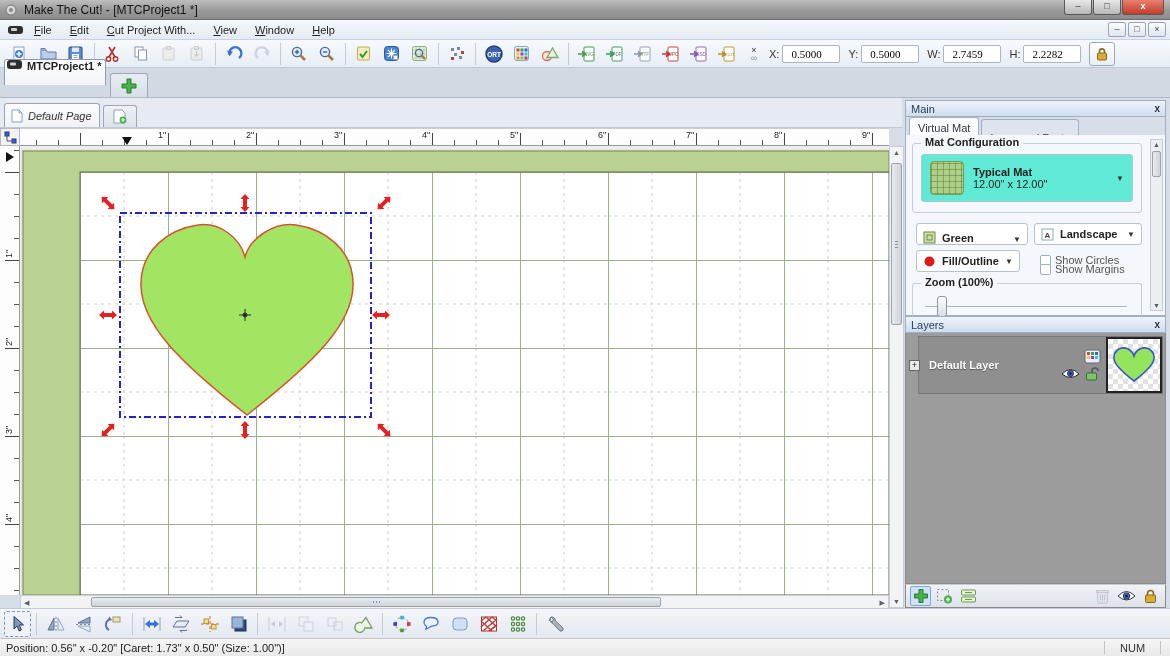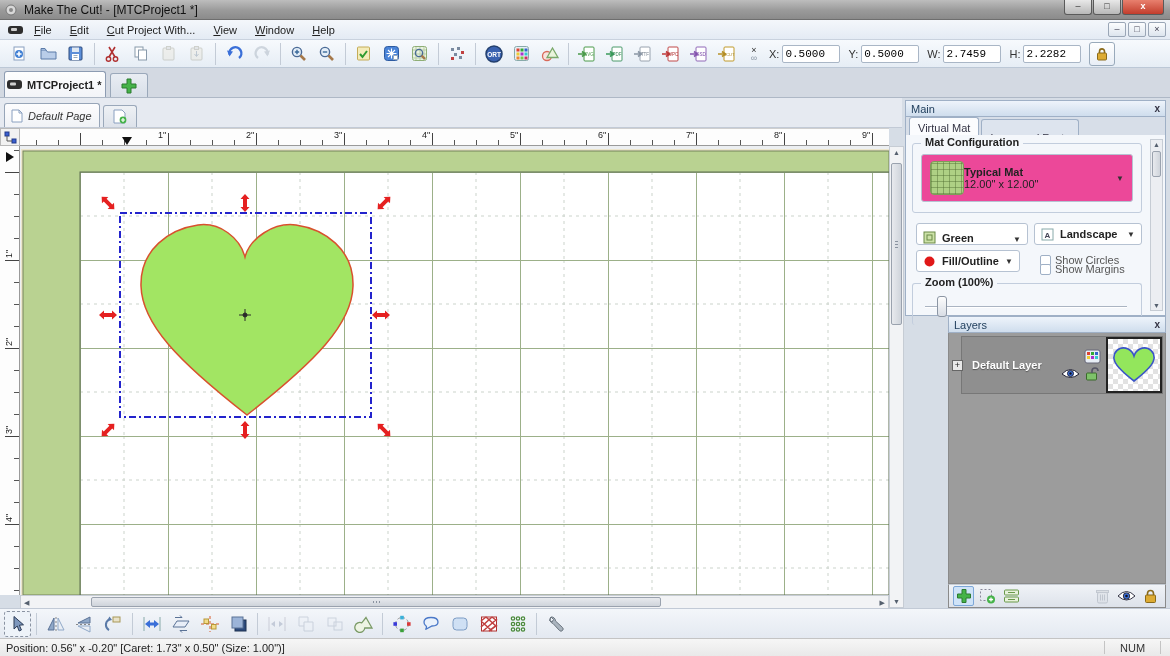--- a/index.html
+++ b/index.html
@@ -34,33 +34,33 @@
   
   .toolbar { position:absolute; left:0; top:40px; width:1170px; height:28px;
     background:linear-gradient(#f7fafd,#e6edf5); border-bottom:1px solid #bcc8d6;
     display:flex; align-items:center; padding-left:6px; }
   .tbtn { width:26px; height:24px; border:1px solid transparent; border-radius:3px;
     display:flex; align-items:center; justify-content:center; margin:0 1px; }
   .tbtn.disabled { opacity:.4; }
   .tsep { width:1px; height:22px; background:#c3cbd6; margin:0 4px; }
   .fieldlbl { margin:0 3px 0 8px; color:#333; }
   .tfield { width:58px; height:18px; border:1px solid #a9b6c6; border-radius:2px;
-    background:#fff; font-family:Liberation Mono, monospace; font-size:11px; padding:1px 2px; }
+    background:#fff; font-family:Liberation Serif, serif; font-size:11px; padding:1px 8px; }
   .lockbtn { width:26px; height:24px; border:1px solid #9ab; border-radius:3px;
     background:linear-gradient(#fff,#e8eef6); margin-left:8px;
     display:flex; align-items:center; justify-content:center; }
   .synccol { display:flex; flex-direction:column; align-items:center; width:14px;
     line-height:8px; font-size:9px; color:#333; margin-left:6px; }
 
   
   .projtabs { position:absolute; left:0; top:68px; width:1170px; height:30px;
     background:#d3d9e2; border-bottom:1px solid #aeb8c6; }
-  .ptab { position:absolute; left:4px; bottom:0; height:26px; width:102px;
+  .ptab { position:absolute; left:4px; bottom:12px; height:26px; width:102px;
     background:linear-gradient(#fefefe,#f2f4f8); border:1px solid #8d9cb2; border-bottom:none;
-    border-radius:3px 3px 0 0; display:flex; align-items:center; gap:5px; padding:0 2px;
+    border-radius:3px 3px 0 0; display:flex; gap:5px; padding:0 2px;
     font-weight:bold; }
   .plustab { position:absolute; left:110px; bottom:0; height:24px; width:38px;
     background:linear-gradient(#e9edf3,#d8dfe9); border:1px solid #9aa8ba; border-bottom:none;
     border-radius:3px 3px 0 0; display:flex; align-items:center; justify-content:center; }
   .pagetabs { position:absolute; left:0; top:98px; width:902px; height:30px;
     background:#e6eaf1; border-bottom:1px solid #c2cad6; }
   .pgtab { position:absolute; left:4px; bottom:0; height:24px; width:96px;
     background:linear-gradient(#fdfdfe,#f0f2f6); border:1px solid #97a5b8; border-bottom:none;
     border-radius:3px 3px 0 0; display:flex; align-items:center; gap:5px; padding:0 6px;
     font-style:italic; color:#333;margin-top:48px; }
@@ -115,38 +115,38 @@
   .mainpanel { position:absolute; left:905px; top:100px; width:261px; height:216px; }
   .ptabs { height:18px; display:flex; background:#d7dee8; border-left:1px solid #9fb0c6;
     border-right:1px solid #9fb0c6; padding-left:3px; }
   .ptabitem { padding:12px 8px; border:1px solid #9fb0c6; border-bottom:none;
     border-radius:3px 3px 0 0; background:#dde4ee; color:#334; margin-right:2px; margin-top:2px; }
   .ptabitem.active { background:#fbfcfe; font-weight:normal; margin-top:0; padding-top:4px; }
   .pbody { position:relative; height:181px; background:#f4f7fb; border:1px solid #9fb0c6; border-top:none; }
   .fieldset { position:absolute; border:1px solid #c2cddd; border-radius:3px; }
   .fieldset .legend { position:absolute; top:-8px; left:8px; background:#f4f7fb;
     padding:0 4px; font-weight:bold; color:#222; }
-  .matcombo { position:absolute; left:8px; top:10px; right:8px; height:48px; background:#ec4899;
-    border:1px solid #b6c2d2; border-radius:3px; display:flex; align-items:center; padding:0 8px; gap:0; }
+  .matcombo { position:absolute; left:8px; top:10px; right:8px; height:48px; background:#5eead4;
+    border:1px solid #b6c2d2; border-radius:3px; display:flex; align-items:center; padding:0 8px; gap:9px; }
   .matthumb { width:34px; height:34px; border-radius:4px; background:#aed084; border:1px solid #7d9b58;
     background-image:repeating-linear-gradient(0deg,rgba(80,110,50,.45) 0 1px,transparent 1px 6px),
                      repeating-linear-gradient(90deg,rgba(80,110,50,.45) 0 1px,transparent 1px 6px); }
   .combo { background:#fff; border:1px solid #b6c2d2; border-radius:3px; height:22px;
     display:flex; align-items:center; gap:6px; padding:0 6px; font-weight:bold; }
   .combo .caret, .matcombo .caret { margin-left:auto; color:#333; font-size:8px; }
   .chk { display:flex; align-items:center; gap:4px; color:#555; }
   .chkbox { width:11px; height:11px; border:1px solid #9fb0c6; background:#fff; border-radius:2px; }
   .slider-track { position:absolute; left:12px; right:14px; top:22px; height:2px;
     background:#aab4c2; border-bottom:1px solid #fff; }
   .slider-thumb { position:absolute; left:24px; top:12px; width:10px; height:21px;
     background:linear-gradient(#fdfdfd,#d8dde5); border:1px solid #8c96a4; border-radius:3px; }
   .pscroll { position:absolute; right:2px; top:4px; bottom:4px; width:13px;
     background:#eceef2; border:1px solid #c6ccd4; }
 
-  .layerspanel { position:absolute; left:905px; top:316px; width:261px; height:292px;padding-left:43px; }
+  .layerspanel { position:absolute; left:905px; top:316px; width:261px; height:292px; }
   .lbody { position:relative; height:251px; background:#9c9c9c; border:1px solid #8a8a8a; border-top:none; }
   .layerrow { position:absolute; left:12px; top:3px; right:2px; height:58px; background:#8f8f8f;
     border:1px solid #777; display:flex; align-items:center; }
   .expbox { position:absolute; left:-10px; top:23px; width:11px; height:11px; background:#e8e8e8;
     border:1px solid #666; font-size:9px; line-height:9px; text-align:center; color:#222; }
   .layername { color:#fff; font-weight:bold; margin-left:10px; text-shadow:0 1px 1px #555; }
   .layericons { margin-left:auto; display:grid; grid-template-columns:20px 20px; gap:2px;
     margin-right:4px; align-items:center; justify-items:center; }
   .lthumb { width:56px; height:56px; border:2px solid #222; background:#fff;
     background-image:conic-gradient(#e2e2e2 0 25%,#fff 0 50%,#e2e2e2 0 75%,#fff 0);

